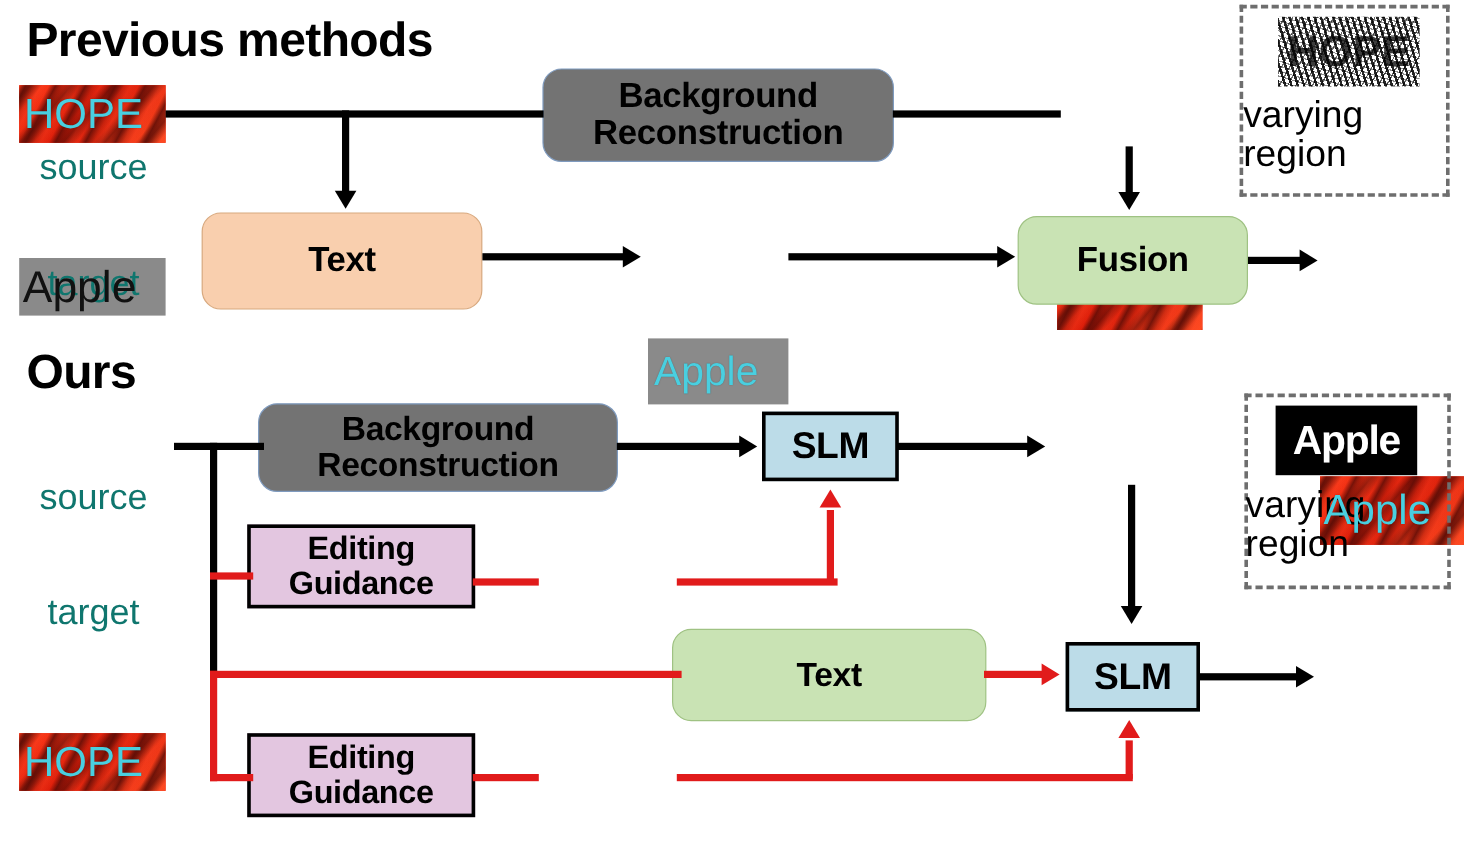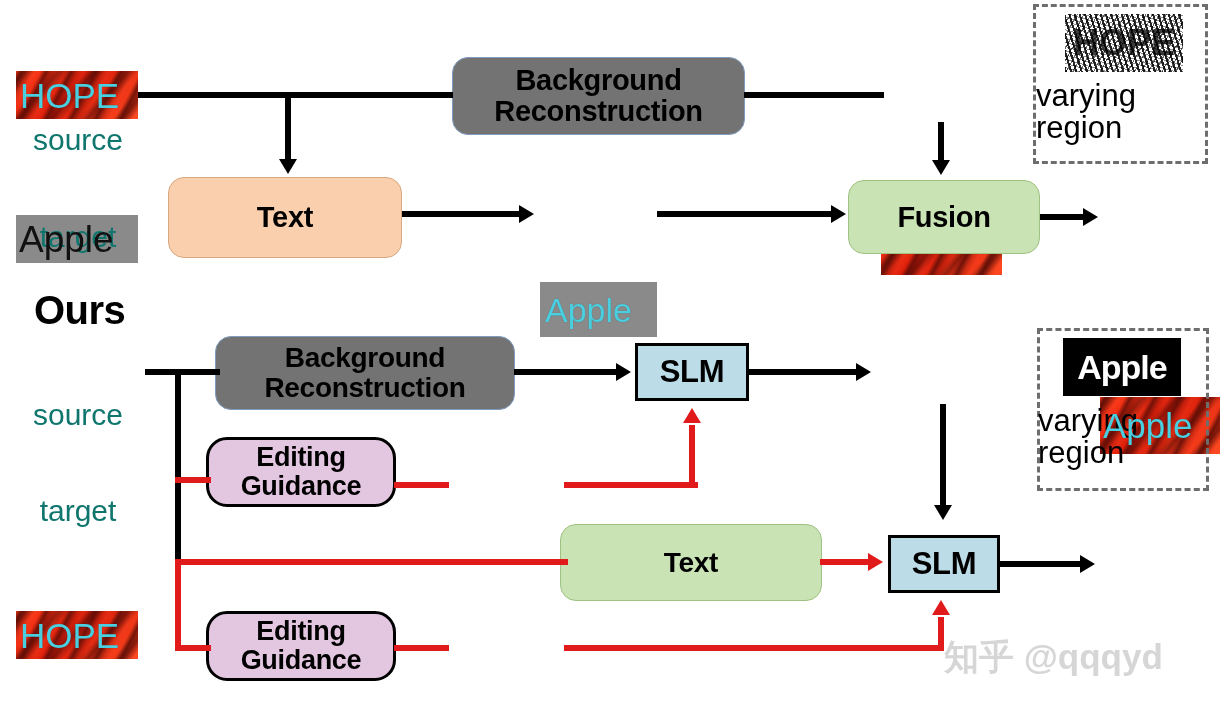--- a/index.html
+++ b/index.html
@@ -23,21 +23,21 @@
         letter-spacing:-0.3px;}
   .rbox.blue{background:#737373;border-color:#7f9bbf;}
   .rbox.orange{background:#f9cfae;border-color:#d8a97f;}
   .rbox.green{background:#c9e3b4;border-color:#9fc283;}
 
   
   .sbox{border:3px solid #000;display:flex;align-items:center;
         justify-content:center;text-align:center;font-weight:bold;
         color:#000;line-height:1.07;letter-spacing:-0.3px;}
   .sbox.lightblue{background:#bcdce8;}
-  .sbox.purple{background:#e3c6e0;border-radius:21px;}
+  .sbox.purple{background:#e3c6e0;}
 
   
   .tile{overflow:hidden;position:relative;display:flex;align-items:center;
         justify-content:flex-start;}
   
   .tex-red{
     background-color:#e8220f;
     background-image:
       repeating-linear-gradient(118deg,
         rgba(90,12,6,0.00) 0px,
@@ -91,20 +91,21 @@
 
   
   .wm{color:#d6d6d6;font-weight:600;white-space:nowrap;
       text-shadow:0 1px 0 #fff;}
 </style>
 </head>
 <body>
 
 <div id="stage">
 
+  <div class="abs section-title" style="left:22px;top:14px;font-size:40px;">Previous methods</div>
 
   <div class="abs tile tex-red" style="left:16px;top:71px;width:122px;height:48px;">
     <span class="tile-txt txt-cyan" style="font-size:35px;margin-left:4px;">HOPE</span>
   </div>
   <div class="abs caption" style="left:16px;top:125px;width:124px;text-align:center;font-size:30px;">source</div>
 
   <div class="abs tile tex-gray" style="left:16px;top:167px;width:122px;height:48px;">
     <span class="tile-txt txt-black" style="font-size:37px;margin-left:3px;">Apple</span>
   </div>
   <div class="abs caption" style="left:16px;top:222px;width:124px;text-align:center;font-size:30px;">target</div>
@@ -159,21 +160,21 @@
 
   <div class="ln" style="left:402px;top:211px;width:120px;height:6px;"></div>
   <div class="arrow right" style="left:519px;top:205px;"></div>
 
   <div class="ln" style="left:657px;top:211px;width:176px;height:6px;"></div>
   <div class="arrow right" style="left:831px;top:205px;"></div>
 
   <div class="ln" style="left:1040px;top:214px;width:45px;height:6px;"></div>
   <div class="arrow right" style="left:1083px;top:208px;"></div>
 
-  <div class="abs section-title" style="left:22px;top:290px;font-size:40px;margin-left:12px;">Ours</div>
+  <div class="abs section-title" style="left:22px;top:290px;font-size:40px;">Ours</div>
 
   <div class="abs tile tex-red" style="left:16px;top:346px;width:122px;height:48px;">
     <span class="tile-txt txt-cyan" style="font-size:35px;margin-left:4px;">HOPE</span>
   </div>
   <div class="abs caption" style="left:16px;top:400px;width:124px;text-align:center;font-size:30px;">source</div>
 
   <div class="abs caption" style="left:16px;top:496px;width:124px;text-align:center;font-size:30px;">target</div>
 
   <div class="abs rbox blue" style="left:215px;top:336px;width:300px;height:74px;font-size:28px;">
     <div>
@@ -252,15 +253,14 @@
   <div class="arrow right red" style="left:868px;top:553px;"></div>
 
   <div class="ln red" style="left:175px;top:645px;width:36px;height:6px;"></div>
 
   <div class="ln red" style="left:394px;top:645px;width:55px;height:6px;"></div>
 
   <div class="ln red" style="left:564px;top:645px;width:380px;height:6px;"></div>
   <div class="ln red" style="left:938px;top:617px;width:6px;height:32px;"></div>
   <div class="arrow up red" style="left:932px;top:600px;"></div>
 
-  <div class="abs wm" style="left:944px;top:634px;font-size:35px;">知乎 @qqqyd</div>
 
 </div>
 
 </body></html>

